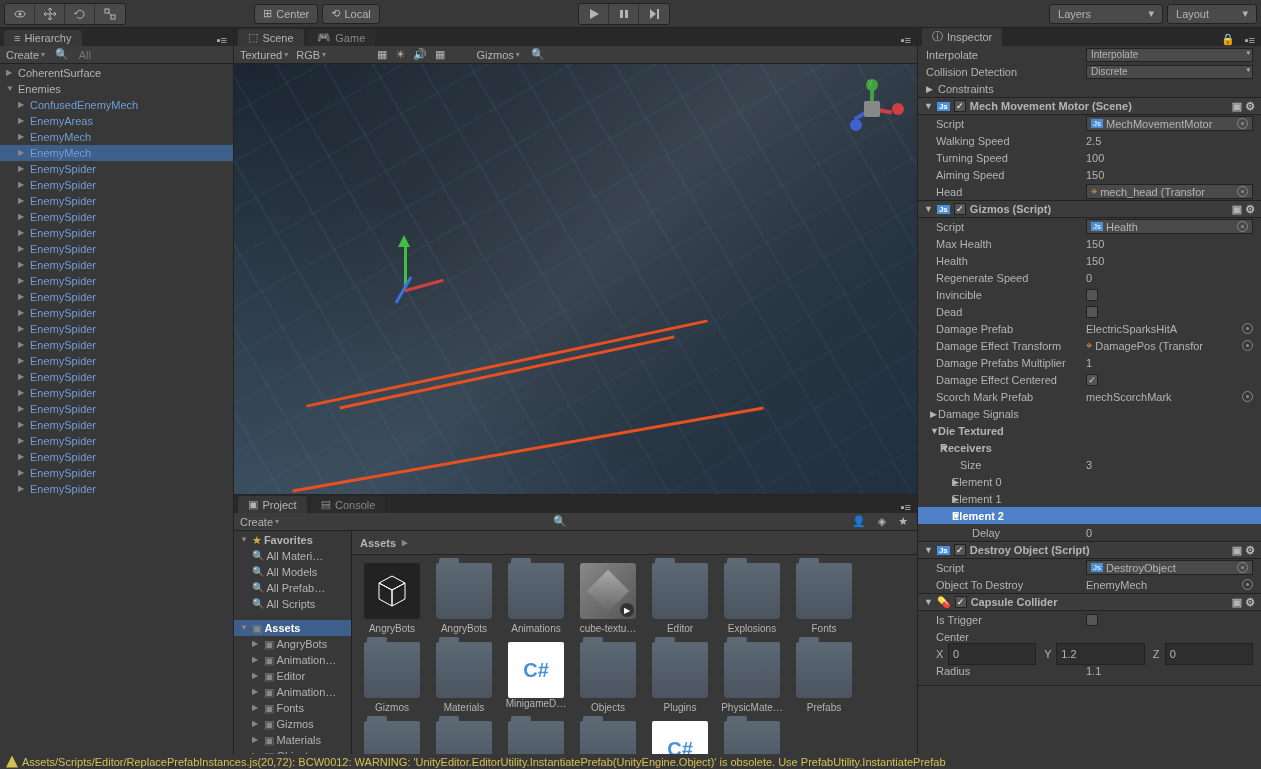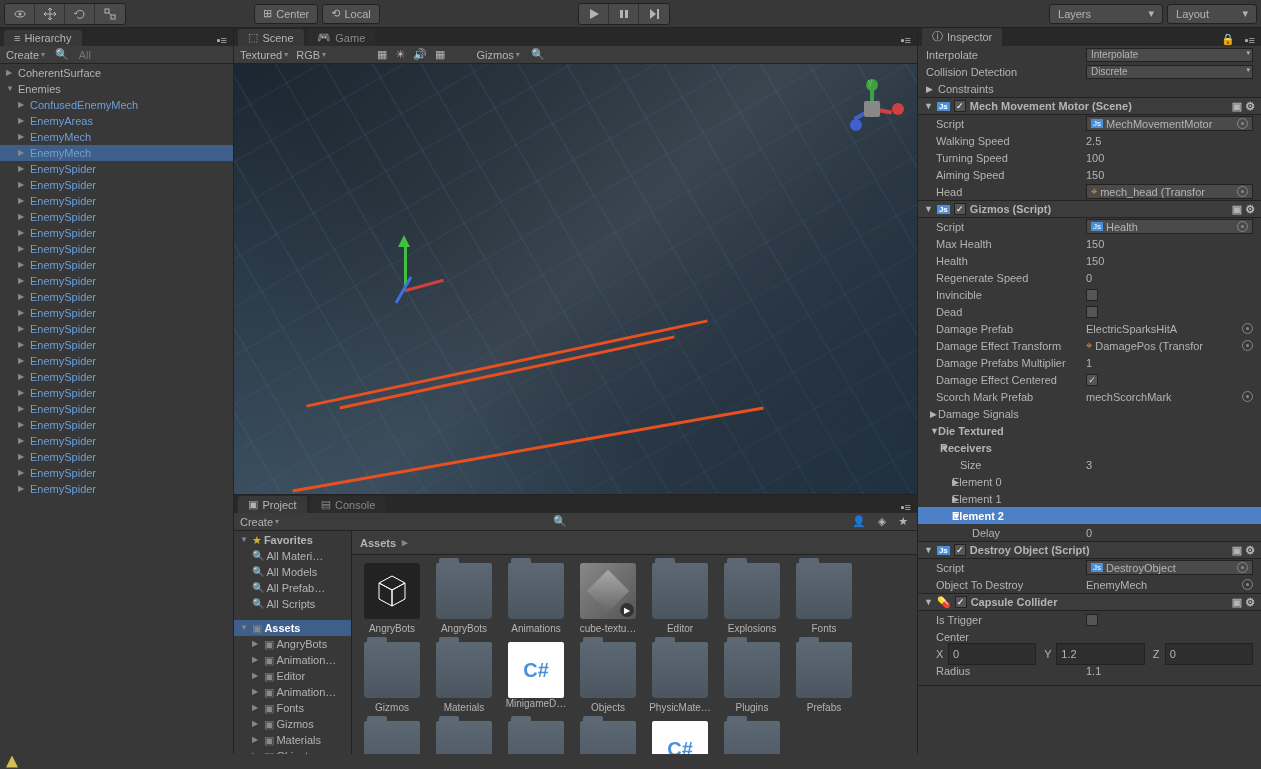--- a/index.html
+++ b/index.html
@@ -486,25 +486,25 @@
                 <div class="asset-item">
                   <div class="script-icon">C#</div>
                   <div class="asset-label">MinigameD…</div>
                 </div>
                 <div class="asset-item">
                   <div class="asset-icon folder"></div>
                   <div class="asset-label">Objects</div>
                 </div>
                 <div class="asset-item">
                   <div class="asset-icon folder"></div>
+                  <div class="asset-label">Plugins</div>
+                </div>
+                <div class="asset-item">
+                  <div class="asset-icon folder"></div>
                   <div class="asset-label">PhysicMate…</div>
-                </div>
-                <div class="asset-item">
-                  <div class="asset-icon folder"></div>
-                  <div class="asset-label">Plugins</div>
                 </div>
                 <div class="asset-item">
                   <div class="asset-icon folder"></div>
                   <div class="asset-label">Prefabs</div>
                 </div>
                 <div class="asset-item">
                   <div class="asset-icon folder"></div>
                 </div>
                 <div class="asset-item">
                   <div class="asset-icon folder"></div>
@@ -732,13 +732,14 @@
         </div>
 
       <div style="height:6px"></div>
       <div class="insp-row" style="border-top:1px solid #222"></div>
     </div>
   </div>
 </div>
 
 <div class="status-bar">
   <span class="warn-icon"></span>
+  <span>Assets/Scripts/Editor/ReplacePrefabInstances.js(20,72): BCW0012: WARNING: 'UnityEditor.EditorUtility.InstantiatePrefab(UnityEngine.Object)' is obsolete. Use PrefabUtility.InstantiatePrefab</span>
 </div>
 
 </body></html>

